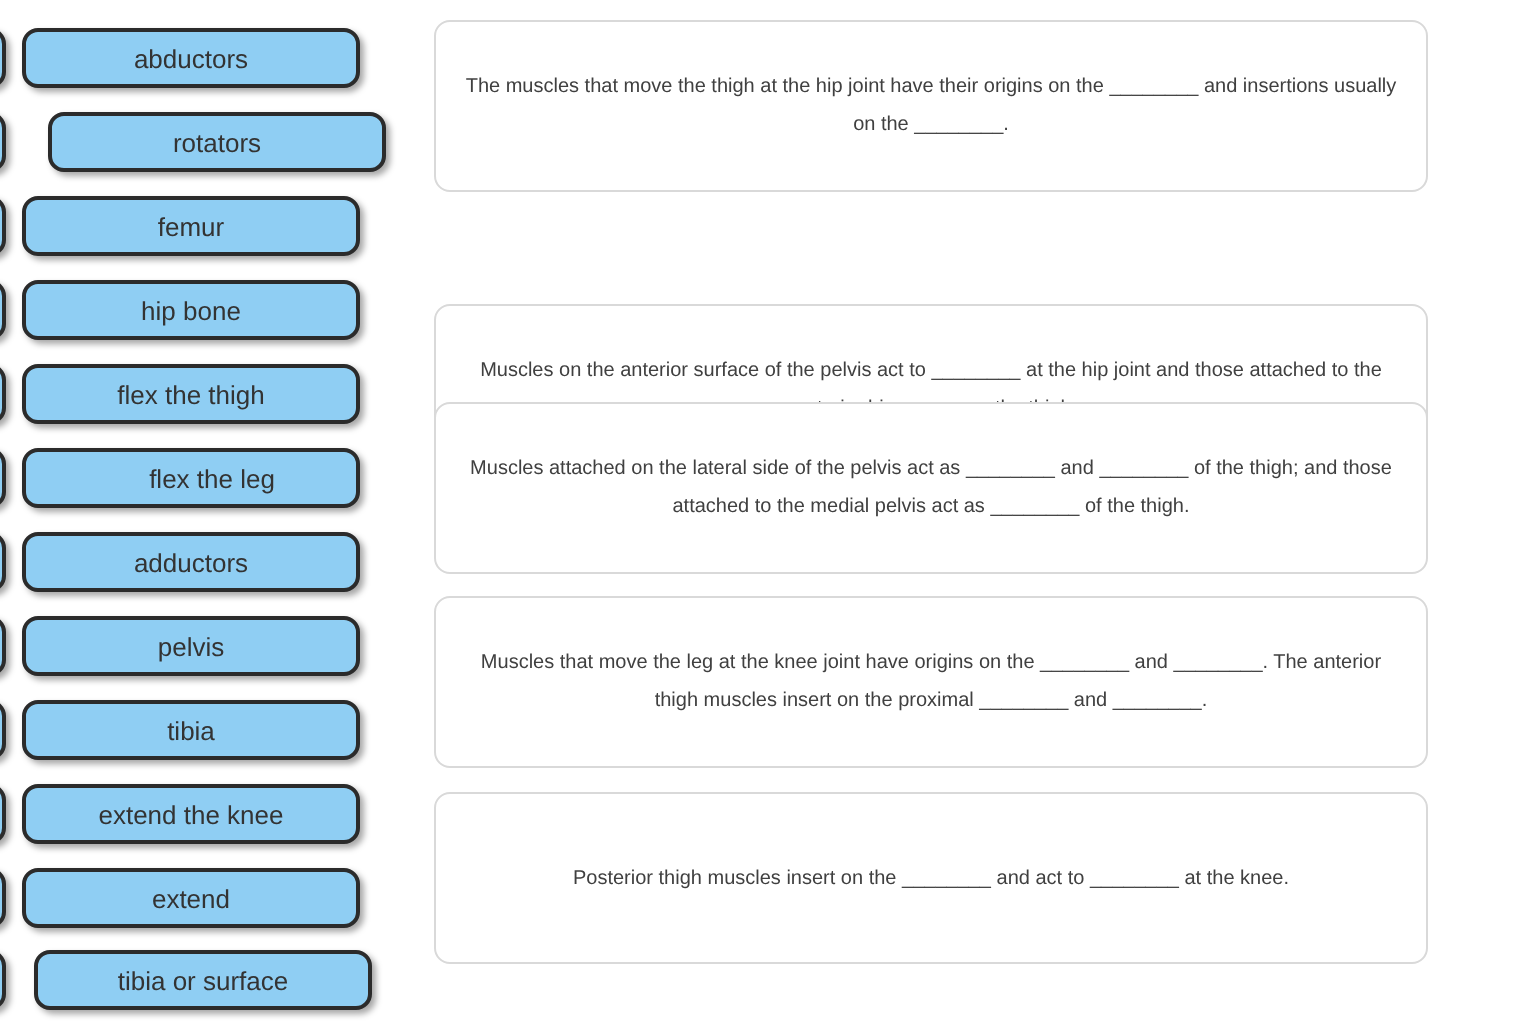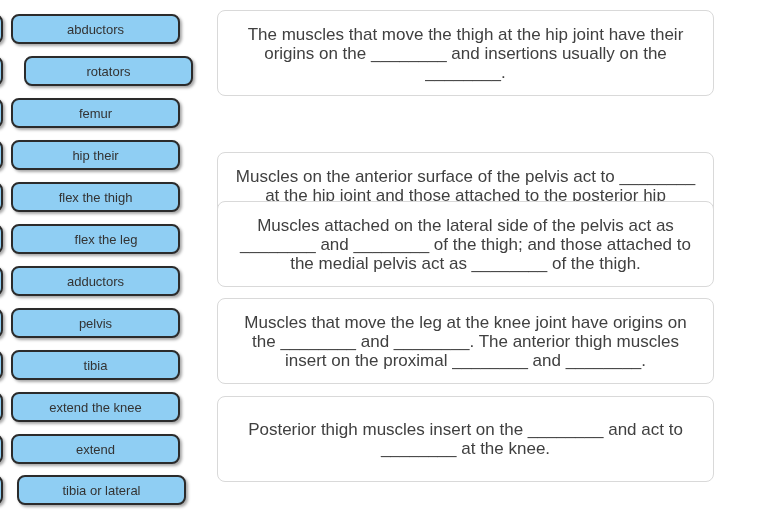--- a/index.html
+++ b/index.html
@@ -54,54 +54,54 @@
     border: 1px solid var(--box-border, #d9d9d9);
     border-radius: 8px;
     display: flex;
     align-items: center;
     justify-content: center;
     padding: 6px 13px;
   }
   .qtext {
     width: 100%;
     text-align: center;
-    font-size: 17px;
+    font-size: 10px;
     line-height: 19px;
     color: var(--question-text, #404040);
   }
 </style>
 </head>
 <body style="background: rgb(255, 255, 255);">
 
 <div id="stage">
   <div id="word-bank">
       <div class="sliver" style="top: 14px;"></div>
       <div class="tile" style="top: 14px; left: 11px;">abductors</div>
       <div class="sliver" style="top: 56px;"></div>
       <div class="tile" style="top: 56px; left: 24px;">rotators</div>
       <div class="sliver" style="top: 98px;"></div>
       <div class="tile" style="top: 98px; left: 11px;">femur</div>
       <div class="sliver" style="top: 140px;"></div>
-      <div class="tile" style="top: 140px; left: 11px;">hip their</div>
+      <div class="tile" style="top: 140px; left: 11px;">hip bone</div>
       <div class="sliver" style="top: 182px;"></div>
       <div class="tile" style="top: 182px; left: 11px;">flex the thigh</div>
       <div class="sliver" style="top: 224px;"></div>
       <div class="tile" style="top: 224px; left: 11px; padding-left: 21px;">flex the leg</div>
       <div class="sliver" style="top: 266px;"></div>
       <div class="tile" style="top: 266px; left: 11px;">adductors</div>
       <div class="sliver" style="top: 308px;"></div>
       <div class="tile" style="top: 308px; left: 11px;">pelvis</div>
       <div class="sliver" style="top: 350px;"></div>
       <div class="tile" style="top: 350px; left: 11px;">tibia</div>
       <div class="sliver" style="top: 392px;"></div>
       <div class="tile" style="top: 392px; left: 11px;">extend the knee</div>
       <div class="sliver" style="top: 434px;"></div>
       <div class="tile" style="top: 434px; left: 11px;">extend</div>
       <div class="sliver" style="top: 475px;"></div>
-      <div class="tile" style="top: 475px; left: 17px;">tibia or lateral</div>
+      <div class="tile" style="top: 475px; left: 17px;">tibia or surface</div>
     </div>
   <div id="question-list">
       <div class="qbox" style="top: 10px;">
         <div class="qtext">The muscles that move the thigh at the hip joint have their origins on the ________ and insertions usually on the ________.</div>
       </div>
       <div class="qbox" style="top: 104px; margin-top: 48px;">
         <div class="qtext">Muscles on the anterior surface of the pelvis act to ________ at the hip joint and those attached to the posterior hip ________ the thigh.</div>
       </div>
       <div class="qbox" style="top: 201px;">
         <div class="qtext">Muscles attached on the lateral side of the pelvis act as ________ and ________ of the thigh; and those attached to the medial pelvis act as ________ of the thigh.</div>

